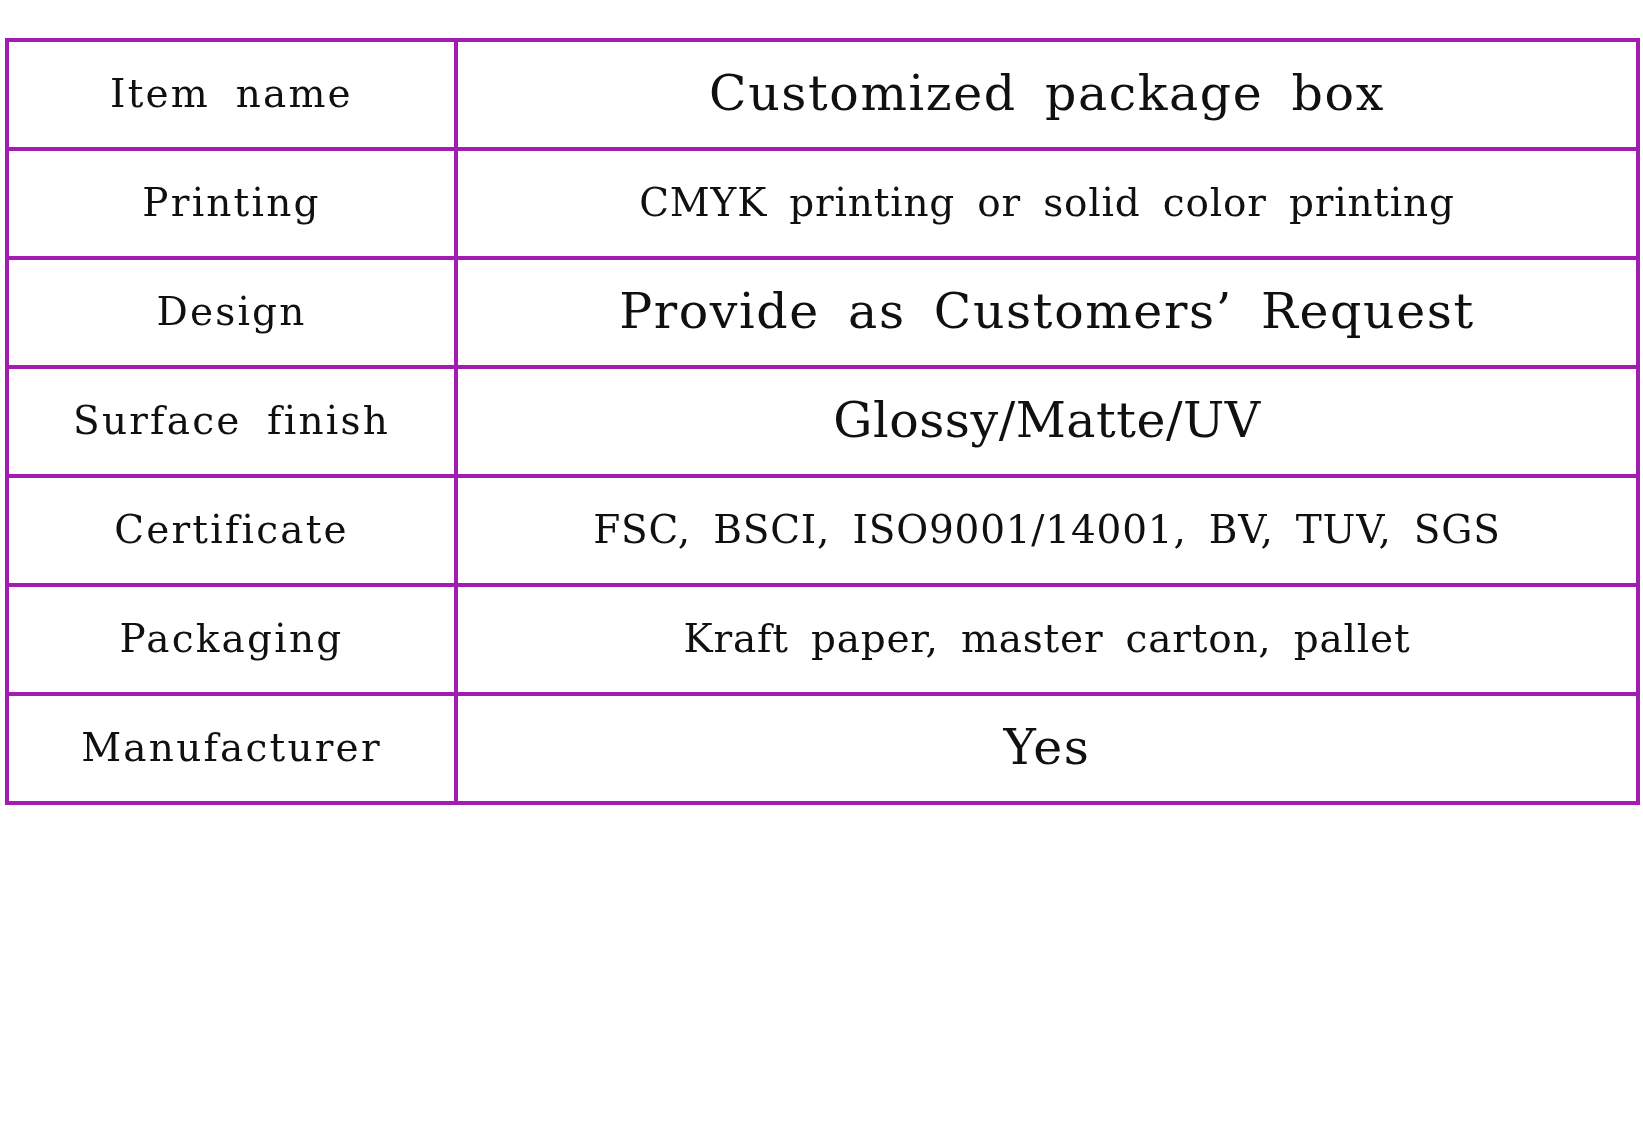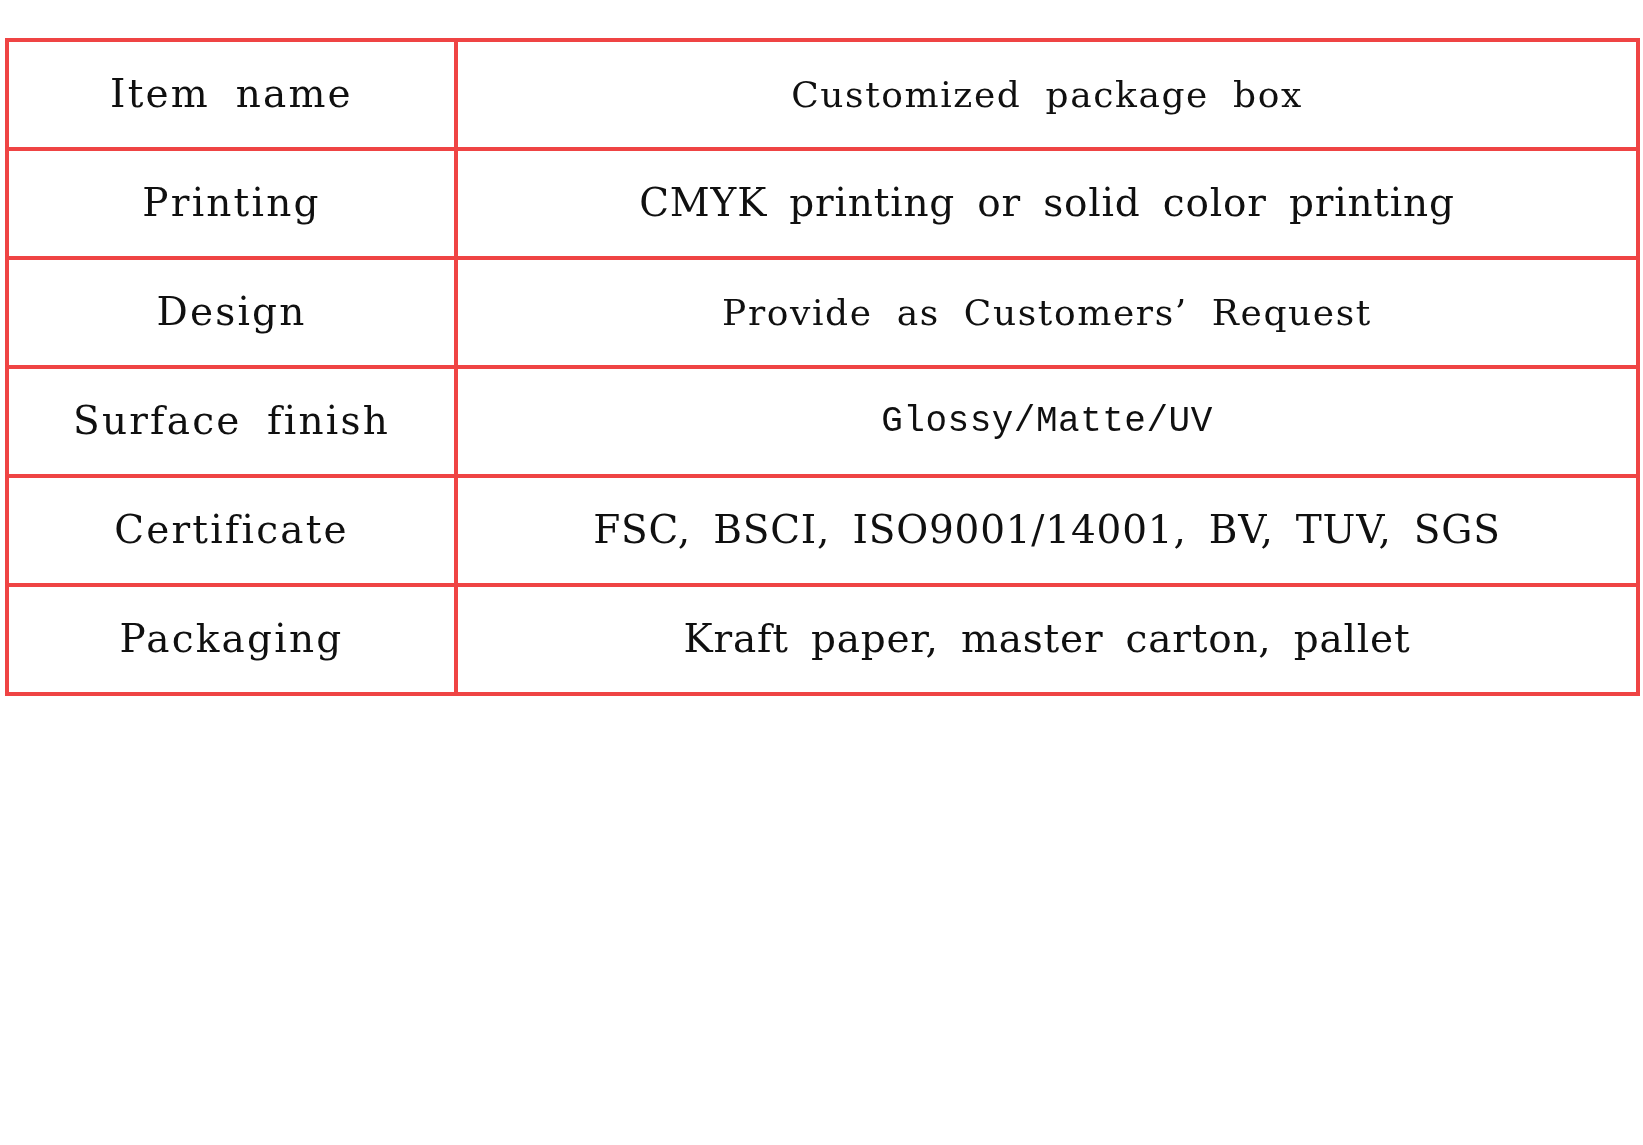--- a/index.html
+++ b/index.html
@@ -34,54 +34,53 @@
   }
 
   .spec-table col.col-label { width: 449px; }
   .spec-table col.col-value { width: 1182px; }
 
   .spec-table tr {
     height: 109px;
   }
 
   .spec-table td {
-    border: 4px solid #ef4444;
+    border: 4px solid #a21caf;
     text-align: center;
     vertical-align: middle;
     color: #101010;
     background: #ffffff;
     padding: 0 8px;
     line-height: 1.15;
     white-space: nowrap;
     overflow: hidden;
   }
 
   .cell-label {
     font-size: 39px;
     letter-spacing: 2.2px;
     word-spacing: 11px;
   }
 
   .cell-value {
-    font-size: 36px;
+    font-size: 49px;
     letter-spacing: 1.6px;
     word-spacing: 11px;
   }
 
   
   .cell-value.tight {
     font-size: 39px;
     letter-spacing: 0.8px;
     word-spacing: 9px;
   }
 
   .cell-value.nospace {
     word-spacing: normal;
     letter-spacing: 0.5px;
-    font-family: Liberation Mono, monospace;
   }
 </style>
 </head>
 <body>
 
 <div class="page">
 
   <table class="spec-table">
     <colgroup>
       <col class="col-label">
@@ -115,17 +114,21 @@
         <td class="cell-value tight">FSC, BSCI, ISO9001/14001, BV, TUV, SGS</td>
       </tr>
 
 
       <tr>
         <td class="cell-label">Packaging</td>
         <td class="cell-value tight">Kraft paper, master carton, pallet</td>
       </tr>
 
 
+      <tr>
+        <td class="cell-label">Manufacturer</td>
+        <td class="cell-value">Yes</td>
+      </tr>
 
     </tbody>
   </table>
 
 </div>
 
 </body></html>

